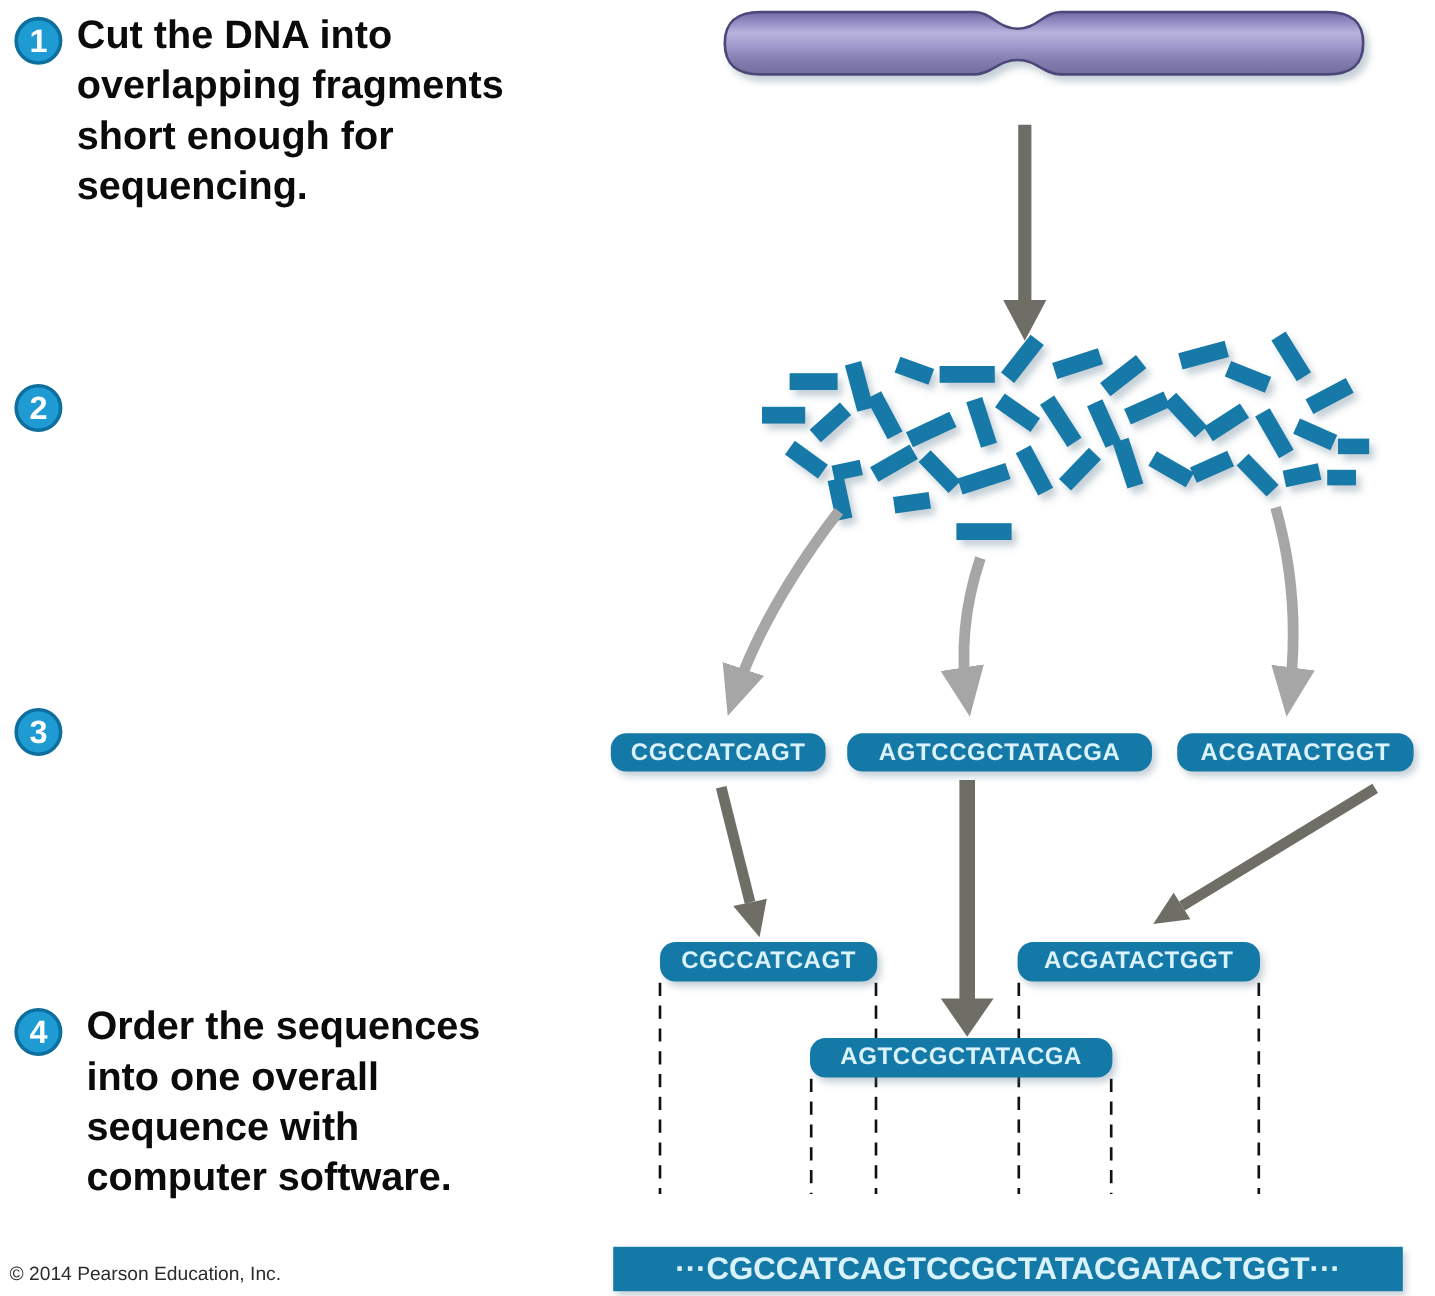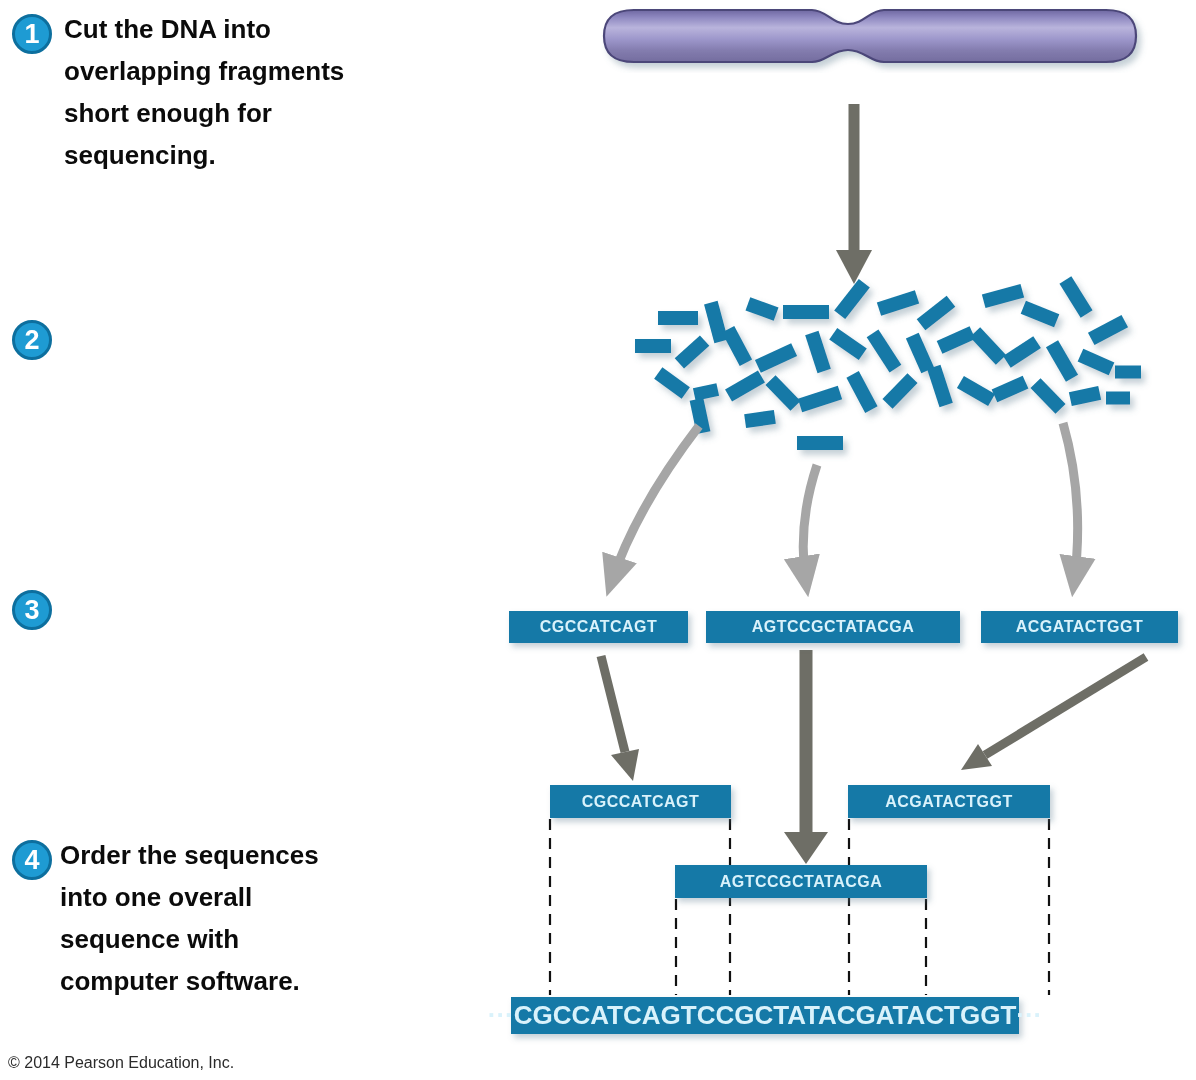--- a/index.html
+++ b/index.html
@@ -8,30 +8,30 @@
     font-family:"Liberation Sans", sans-serif;overflow:hidden;
   }
   svg.art{position:absolute;left:0;top:0;width:1196px;height:1080px;}
   .step-badge{
     position:absolute;width:40px;height:40px;border-radius:50%;
     background:var(--step-fill,#1e9bd3);border:3px solid var(--step-edge,#0d6f9e);
     box-sizing:border-box;color:#ffffff;font-weight:bold;font-size:27px;
     display:flex;align-items:center;justify-content:center;line-height:1;
   }
   .step-text{
-    position:absolute;color:#0b0b0b;font-weight:bold;font-size:26px;line-height:42px;
+    position:absolute;color:#0b0b0b;font-weight:bold;font-size:33px;line-height:42px;
     letter-spacing:0px;white-space:nowrap;
   }
   .seq-box{
     position:absolute;background:var(--teal,#1579a7);color:#d9f2fb;
     font-weight:bold;text-align:center;white-space:nowrap;
     box-shadow:3px 4px 6px rgba(90,120,140,0.35);
     display:flex;align-items:center;justify-content:center;
   }
-  .seq-sm{font-size:16px;letter-spacing:0.5px;}
+  .seq-sm{font-size:20px;letter-spacing:0.5px;border-radius:13px;}
   .seq-final{font-size:26px;letter-spacing:0px;}
   .copyright{
     position:absolute;left:8px;top:1054px;font-size:16px;color:#2b2b2b;font-weight:normal;
   }
 </style>
 </head>
 <body>
 
 <div class="canvas">
 
@@ -149,26 +149,26 @@
     <span>2</span>
   </div>
 
   <div class="step-badge" style="left:12px;top:590px">
     <span>3</span>
   </div>
 
   <div class="step-badge" style="left:12px;top:840px">
     <span>4</span>
   </div>
-  <div class="step-text" style="left:60px;top:834px">Order the sequences<br>into one overall<br>sequence with<br>computer software.</div>
+  <div class="step-text" style="left:72px;top:834px">Order the sequences<br>into one overall<br>sequence with<br>computer software.</div>
 
   <div class="seq-box seq-sm" style="left:509px;top:611px;width:179px;height:32px">CGCCATCAGT</div>
   <div class="seq-box seq-sm" style="left:706px;top:611px;width:254px;height:32px">AGTCCGCTATACGA</div>
   <div class="seq-box seq-sm" style="left:981px;top:611px;width:197px;height:32px">ACGATACTGGT</div>
 
   <div class="seq-box seq-sm" style="left:550px;top:785px;width:181px;height:33px">CGCCATCAGT</div>
   <div class="seq-box seq-sm" style="left:848px;top:785px;width:202px;height:33px">ACGATACTGGT</div>
   <div class="seq-box seq-sm" style="left:675px;top:865px;width:252px;height:33px">AGTCCGCTATACGA</div>
 
-  <div class="seq-box seq-final" style="left:511px;top:997px;width:508px;height:37px">···CGCCATCAGTCCGCTATACGATACTGGT···</div>
+  <div class="seq-box seq-final" style="left:511px;top:1039px;width:658px;height:37px">···CGCCATCAGTCCGCTATACGATACTGGT···</div>
 
   <div class="copyright">© 2014 Pearson Education, Inc.</div>
 </div>
 
 </body></html>

